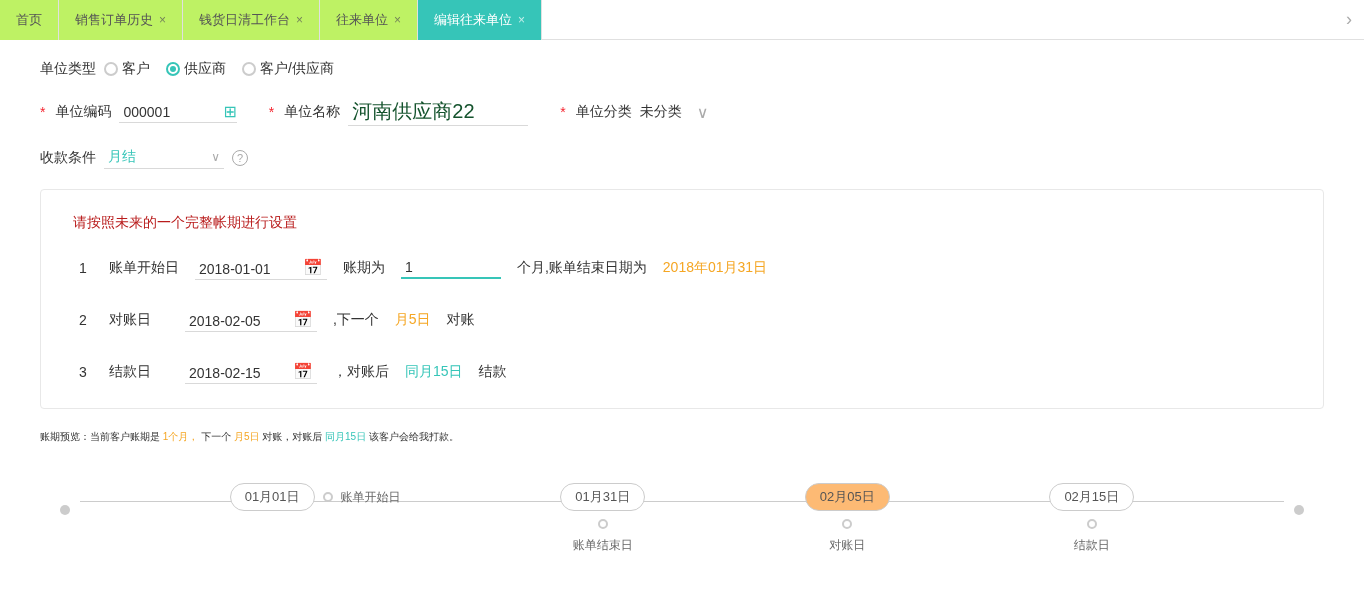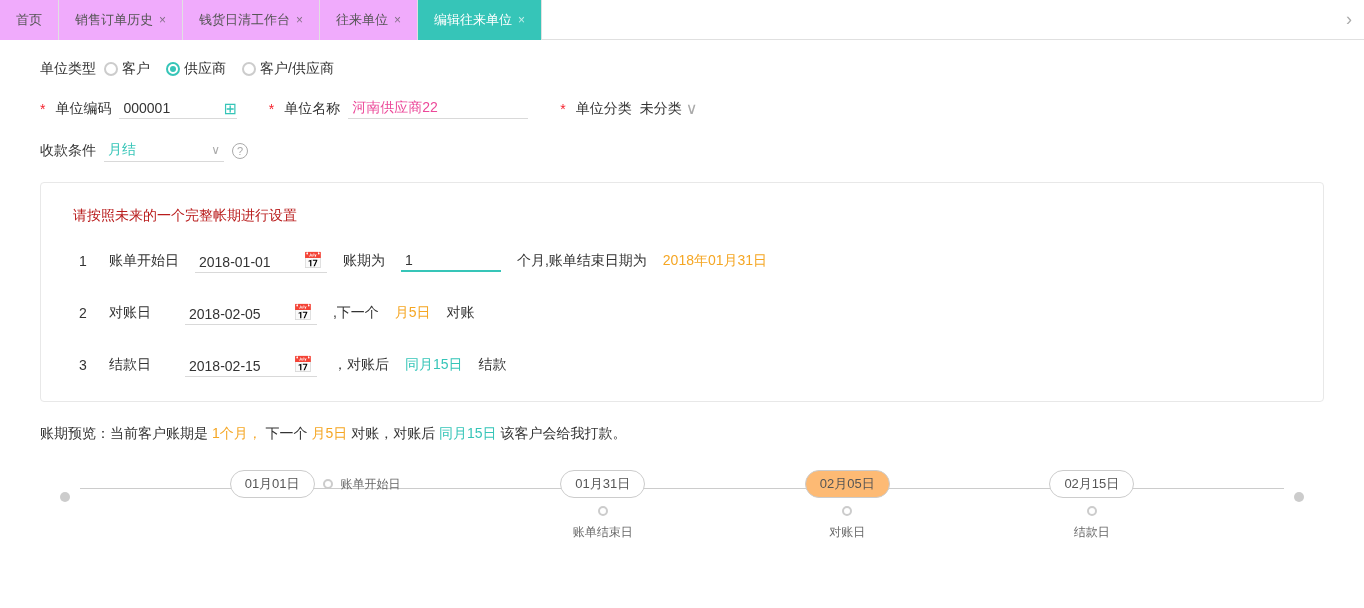--- a/index.html
+++ b/index.html
@@ -16,21 +16,21 @@
     }
     .tab {
       display: flex;
       align-items: center;
       padding: 0 16px;
       height: 40px;
       cursor: pointer;
       font-size: 13px;
       color: #555;
       border-right: 1px solid #e0e0e0;
-      background: #f0abfc;
+      background: #bef264;
       position: relative;
       white-space: nowrap;
       gap: 6px;
     }
     .tab.active {
       background: #36c5b8;
       color: #fff;
     }
     .tab .close-icon {
       font-size: 12px;
@@ -103,23 +103,23 @@
       content: '';
       width: 6px;
       height: 6px;
       border-radius: 50%;
       background: #36c5b8;
     }
     .text-input {
       border: none;
       border-bottom: 1px solid #d9d9d9;
       outline: none;
-      font-size: 14px;
+      font-size: 20px;
       padding: 2px 4px;
-      color: #ec4899;
+      color: #14532d;
       background: transparent;
     }
     .input-with-icon {
       display: flex;
       align-items: center;
       border-bottom: 1px solid #d9d9d9;
       gap: 4px;
     }
     .input-with-icon input {
       border: none;
@@ -161,21 +161,21 @@
       display: flex;
       align-items: center;
       justify-content: center;
       font-size: 11px;
       color: #aaa;
       cursor: pointer;
     }
     .select-classify {
       display: flex;
       align-items: center;
-      gap: 4px;
+      gap: 15px;
       min-width: 180px;
     }
     .classify-value {
       font-size: 14px;
       color: #333;
     }
 
     
     .settings-box {
       border: 1px solid #e8e8e8;
@@ -240,23 +240,23 @@
       font-weight: 500;
       text-align: right;
     }
     .highlight-teal {
       color: #36c5b8;
       font-weight: 500;
     }
 
     
     .preview-text {
-      font-size: 14px;
-      color: #333;
-      margin-bottom: 16px;
+      font-size: 10px;
+      color: #333;
+      margin-bottom: 28px;
       line-height: 1.6;
     }
   </style>
 </head>
 <body>
 
 <div class="tabs-bar">
   <div class="tab">
     <span>首页</span>
   </div>

